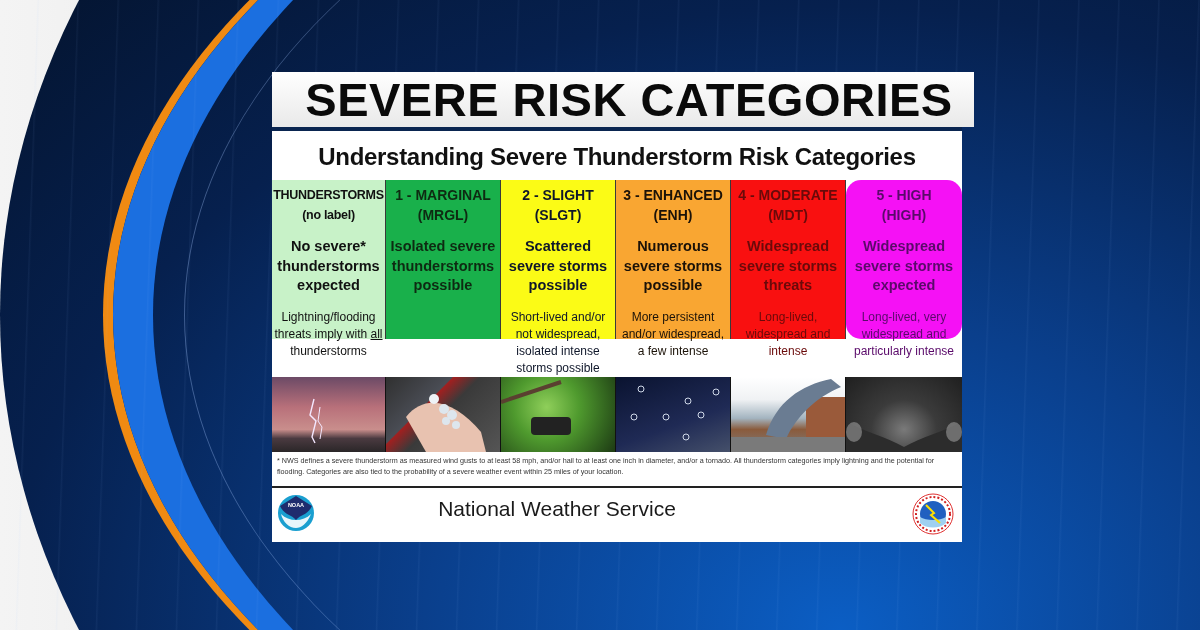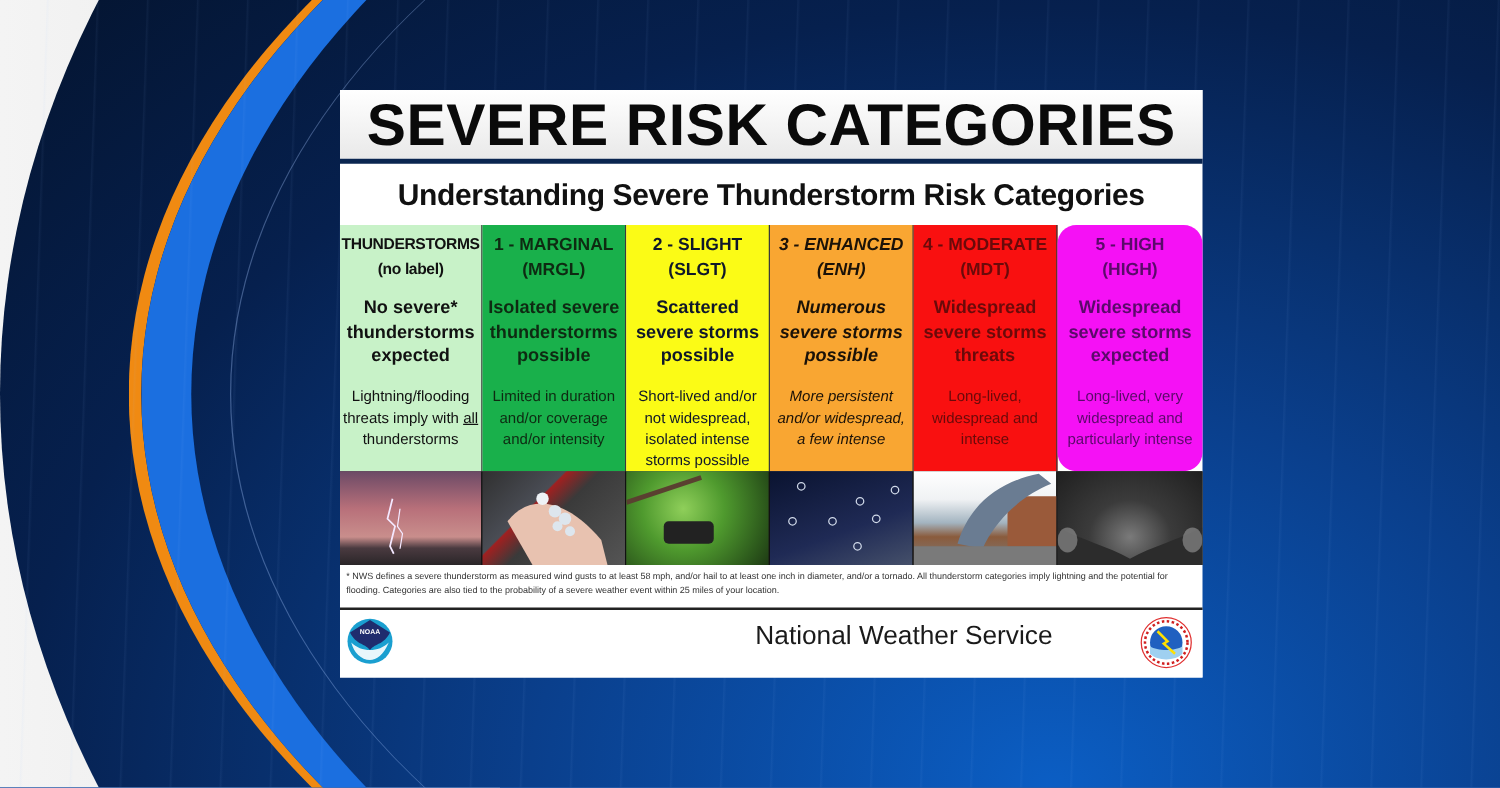--- a/index.html
+++ b/index.html
@@ -39,41 +39,42 @@
   }
 
   .card {
     position: absolute; left: 272px; top: 72px; width: 690px; height: 470px;
     background: #ffffff;
   }
   .title-bar {
     position: absolute; left: 0; top: 0; width: 690px; height: 55px;
     background: linear-gradient(180deg, #ffffff 0%, #e9e9e9 100%);
     text-align: center;
+    padding-left: 12px;
   }
   .title {
     font-family: "Liberation Sans", sans-serif; font-weight: bold;
     font-size: 47px; line-height: 56px; color: #0a0a0a; letter-spacing: 0.5px;
     white-space: nowrap;
   }
   .title-sep {
     position: absolute; left: 0; top: 55px; width: 690px; height: 4px;
     background: #0a2550;
   }
   .subtitle {
     position: absolute; left: 0; top: 59px; width: 690px; height: 49px;
     text-align: center; font-weight: bold; font-size: 24px; line-height: 52px;
     color: #111; white-space: nowrap; letter-spacing: -0.3px; border-radius: 21px;
   }
   .grid {
     position: absolute; left: 0; top: 108px; width: 690px; height: 197px;
     display: flex;
   }
   .col {
-    flex: 0 0 auto; height: 197px; box-sizing: border-box;
+    flex: 0 0 auto; height: 159px; box-sizing: border-box;
     border-right: 1px solid #3a3a3a; text-align: center;
     padding-top: 5px;
   }
   .col:last-child { border-right: none; border-radius: 15px; }
   .col .head { font-weight: bold; font-size: 14px; line-height: 20px; }
   .col .main { font-weight: bold; font-size: 14.5px; line-height: 19.5px; margin-top: 12px; }
   .col .desc { font-size: 12px; line-height: 17px; margin-top: 13px; }
   .col.c0 .head { font-size: 12.5px; letter-spacing: -0.3px; }
   .u { text-decoration: underline; }
 
@@ -94,21 +95,21 @@
     position: absolute; left: 5px; top: 384px; width: 682px;
     font-size: 7.2px; line-height: 10.5px; color: #333;
   }
   .divider {
     position: absolute; left: 0; top: 414px; width: 690px; height: 2px; background: #222;
   }
   .footer {
     position: absolute; left: 0; top: 416px; width: 690px; height: 54px; background: #fff;
   }
   .nws-name {
-    position: absolute; left: 0; top: 8px; width: 570px; text-align: right;
+    position: absolute; left: 0; top: 8px; width: 570px; text-align: center;
     font-size: 21px; color: #1a1a1a; line-height: 26px;
   }
   .nws-url {
     position: absolute; left: 0; top: 35px; width: 690px; text-align: center;
     font-size: 11px; font-weight: bold; color: #2a3c9a; line-height: 14px;
   }
   .noaa-logo { position: absolute; left: 5px; top: 6px; width: 38px; height: 38px; }
   .nws-logo { position: absolute; left: 640px; top: 5px; width: 42px; height: 42px; }
 </style>
 </head>
@@ -146,44 +147,39 @@
     </div>
 
     <div class="col" style="width:115px;background:#19b04b;color:#0e2a12;">
       <div class="head">1 - MARGINAL</div>
       <div class="head">(MRGL)</div>
       <div class="main">
         <div>Isolated severe</div>
         <div>thunderstorms</div>
         <div>possible</div>
       </div>
-      <div class="desc">
-        <div>Limited in duration</div>
-        <div>and/or coverage</div>
-        <div>and/or intensity</div>
-      </div>
     </div>
 
     <div class="col" style="width:115px;background:#fbfb16;color:#0f172a;">
       <div class="head">2 - SLIGHT</div>
       <div class="head">(SLGT)</div>
       <div class="main">
         <div>Scattered</div>
         <div>severe storms</div>
         <div>possible</div>
       </div>
       <div class="desc">
         <div>Short-lived and/or</div>
         <div>not widespread,</div>
         <div>isolated intense</div>
         <div>storms possible</div>
       </div>
     </div>
 
-    <div class="col" style="width:115px;background:#f9a632;color:#1b1208;font-style:italic;">
+    <div class="col" style="width:115px;background:#f9a632;color:#1b1208;">
       <div class="head">3 - ENHANCED</div>
       <div class="head">(ENH)</div>
       <div class="main">
         <div>Numerous</div>
         <div>severe storms</div>
         <div>possible</div>
       </div>
       <div class="desc">
         <div>More persistent</div>
         <div>and/or widespread,</div>

